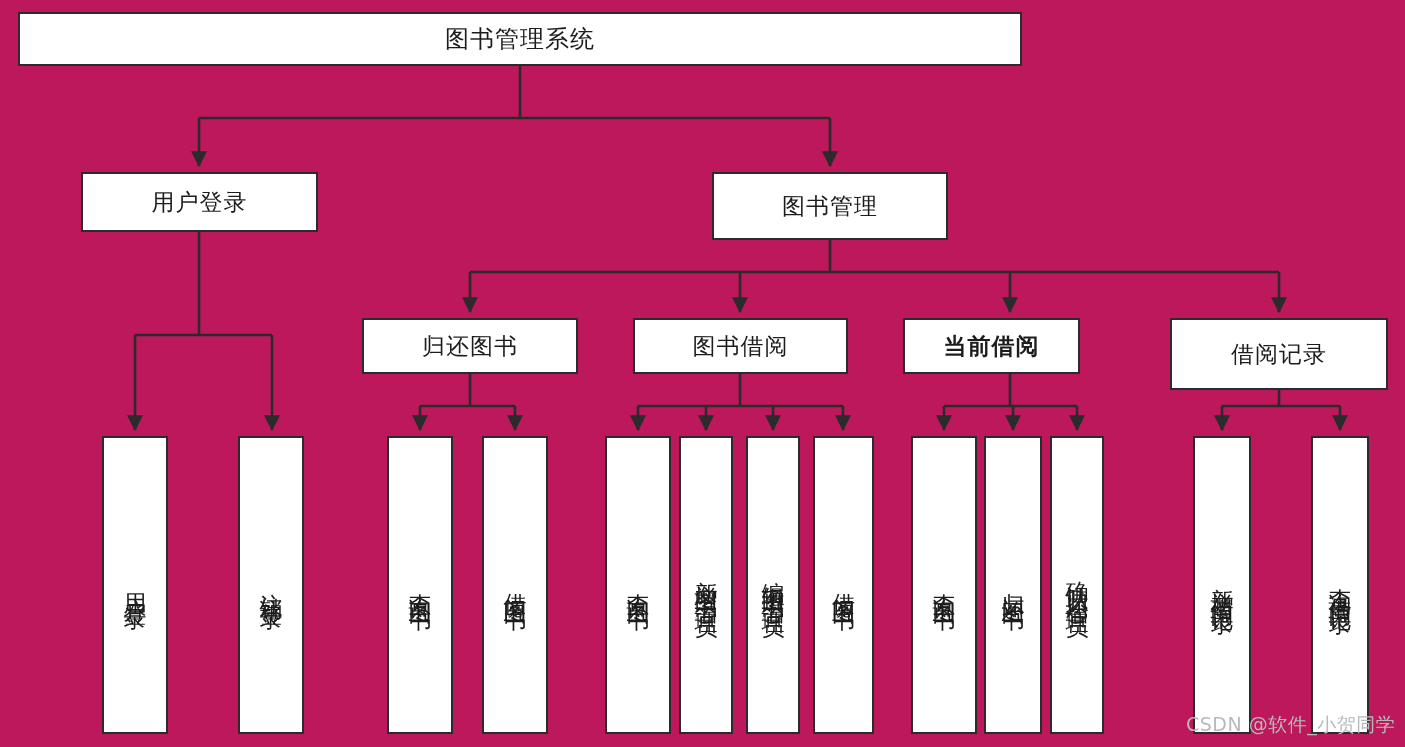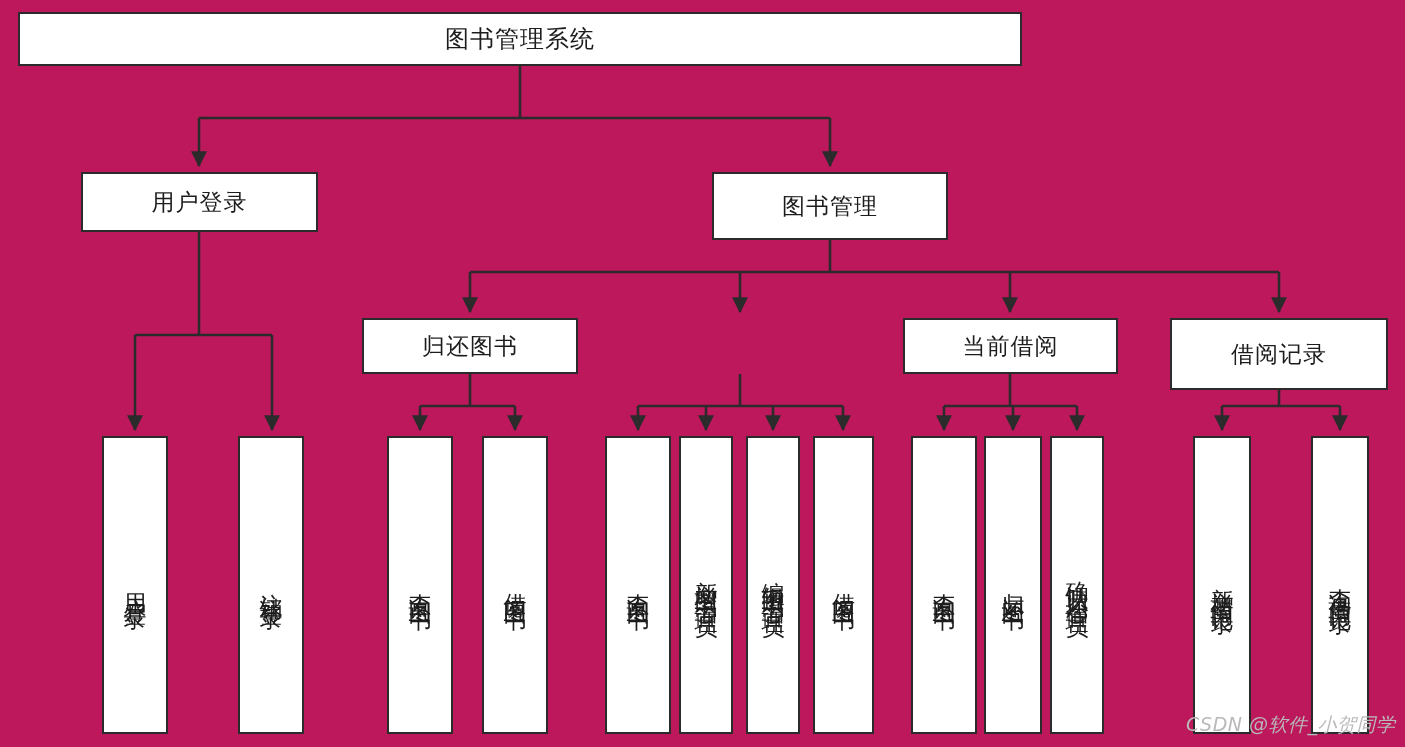--- a/index.html
+++ b/index.html
@@ -52,21 +52,20 @@
     font-size: 24px;
   }
   .watermark {
     position: absolute;
     left: 1186px;
     top: 712px;
     font-size: 19px;
     color: #b9b9b9;
     white-space: nowrap;
     letter-spacing: 0.5px;
-    font-style: italic;
   }
 </style>
 </head>
 <body>
 
 <div id="canvas">
 
   <svg id="edges" viewBox="0 0 1405 747" width="1405" height="747" aria-hidden="true">
     <defs>
       <marker id="arrow" viewBox="0 0 10 10" refX="9.2" refY="5" markerWidth="6.2" markerHeight="6.2" orient="auto-start-reverse">
@@ -124,21 +123,24 @@
   <div class="node horiz" style="left:81px;top:172px;width:237px;height:60px;">
     <span>用户登录</span>
   </div>
   <div class="node horiz" style="left:712px;top:172px;width:236px;height:68px;">
     <span>图书管理</span>
   </div>
 
   <div class="node horiz" style="left:362px;top:318px;width:216px;height:56px;">
     <span>归还图书</span>
   </div>
-  <div class="node horiz" style="left:903px;top:318px;width:215px;height:56px;">
+  <div class="node horiz" style="left:633px;top:318px;width:215px;height:56px;">
+    <span>图书借阅</span>
+  </div>
+  <div class="node horiz" style="left:903px;top:318px;width:177px;height:56px;font-weight:bold;">
     <span>当前借阅</span>
   </div>
   <div class="node horiz" style="left:1170px;top:318px;width:218px;height:72px;">
     <span>借阅记录</span>
   </div>
 
   <div class="node vert" style="left:102px;top:436px;width:66px;height:298px;">
     <span class="vlabel">用户登录</span>
   </div>
   <div class="node vert" style="left:238px;top:436px;width:66px;height:298px;">

